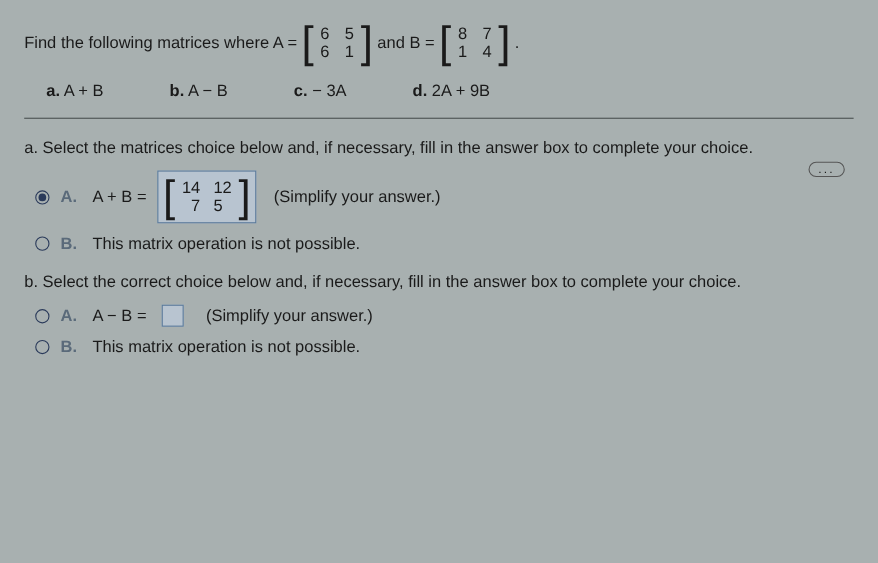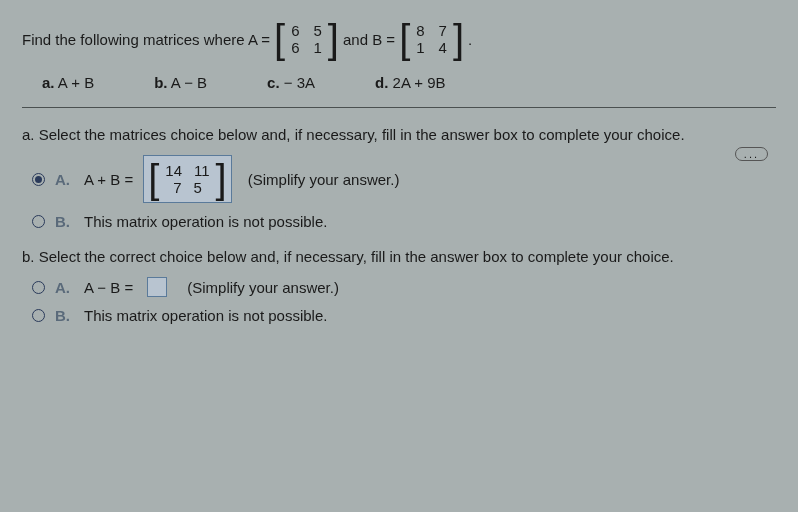--- a/index.html
+++ b/index.html
@@ -155,21 +155,21 @@
 
 <div class="option-row">
   <span class="radio selected"></span>
   <span class="opt-letter">A.</span>
   <span>A + B =</span>
   <span class="matrix filled-matrix">
     <span class="bracket-left">[</span>
     <span class="matrix-inner">
       <span class="matrix-row">
           <span>14</span>
-          <span>11</span>
+          <span>12</span>
         </span>
       <span class="matrix-row">
           <span>7</span>
           <span>5</span>
         </span>
     </span>
     <span class="bracket-right">]</span>
   </span>
   <span class="hint">(Simplify your answer.)</span>
 </div>

